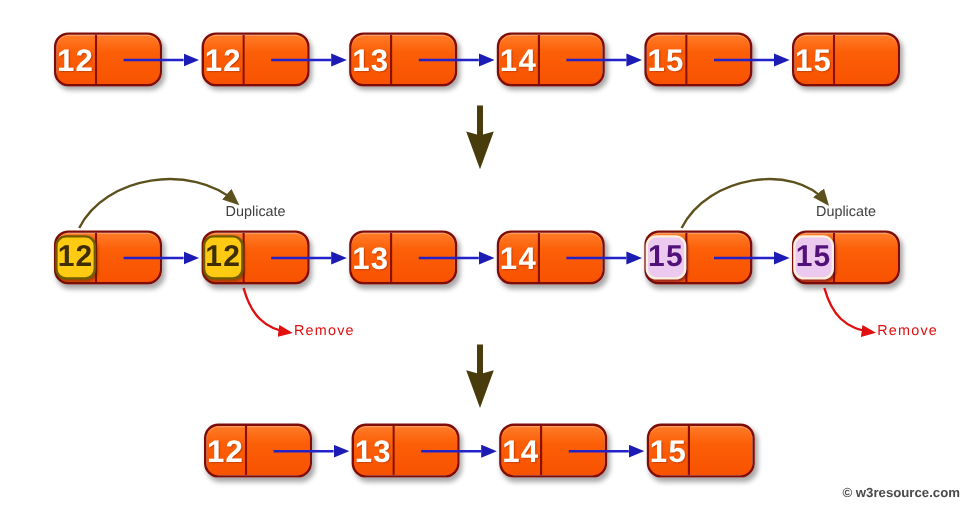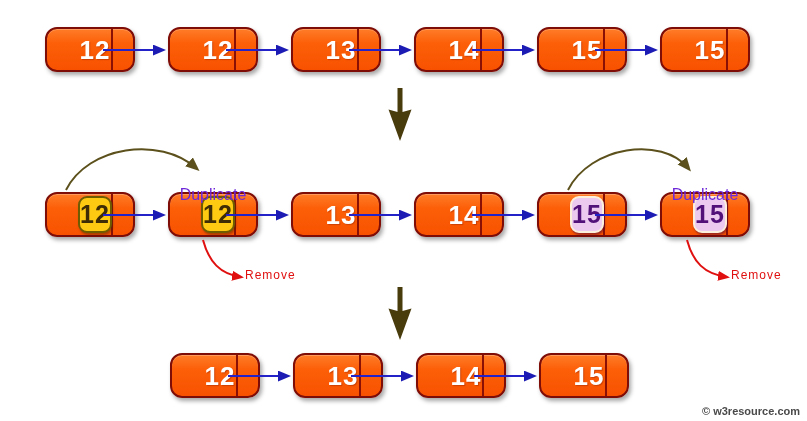--- a/index.html
+++ b/index.html
@@ -9,35 +9,35 @@
   }
   .arrows{position:absolute;left:0;top:0;width:807px;height:421px;pointer-events:none;z-index:5;}
   .node{
     position:absolute;width:90px;height:45px;box-sizing:border-box;
     background:linear-gradient(180deg,#ff7c28 0%,#fc5f08 35%,#f85200 100%);
     border:2px solid #7e0d08;border-radius:12px;display:flex;
     box-shadow:2px 3px 4px rgba(0,0,0,0.35), inset 0 1px 0 rgba(255,255,255,0.25);
     z-index:2;
   }
   .cell{box-sizing:border-box;height:100%;}
-  .cell.data{width:32px;display:flex;align-items:center;justify-content:center;position:relative;margin-left:32px;}
+  .cell.data{width:32px;display:flex;align-items:center;justify-content:center;position:relative;}
   .cell.next{flex:1;border-left:2px solid #8a1005;border-top-right-radius:10px;border-bottom-right-radius:10px;}
   .val{
     color:#ffffff;font-weight:bold;font-size:26px;letter-spacing:1px;
     text-shadow:1px 1px 1px rgba(120,20,0,0.35);line-height:1;
   }
   .hl{
     box-sizing:border-box;width:50px;height:37px;border-radius:9px;
     display:flex;align-items:center;justify-content:center;
     font-weight:bold;font-size:25px;letter-spacing:1px;line-height:1;
   }
   .hl.yellow{background:#ffca12;border:2px solid #6f5c00;color:#3f2e05;box-shadow:1px 2px 2px rgba(80,40,0,0.45);}
   .hl.purple{background:#eccaf0;border:2px solid #fcf0dc;color:#511179;box-shadow:1px 2px 2px rgba(70,0,60,0.5);}
   .lbl{position:absolute;z-index:6;line-height:1.1;text-align:center;}
-  .lbl.duplicate{width:100px;text-align:center;color:#6d28d9;font-size:16px;margin-top:16px;}
+  .lbl.duplicate{width:100px;text-align:center;color:#404040;font-size:12px;}
   .lbl.remove{color:#e01010;font-size:12px;letter-spacing:1px;}
   .copyright{
     position:absolute;right:7px;bottom:4px;z-index:6;
     color:#4a4a4a;font-size:11px;font-weight:bold;
   }
 </style>
 </head>
 <body>
 
 <div class="canvas">

